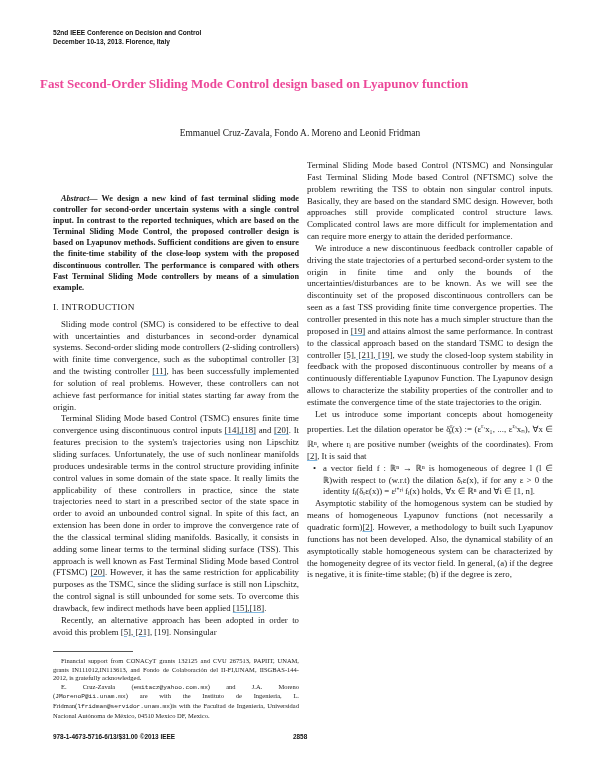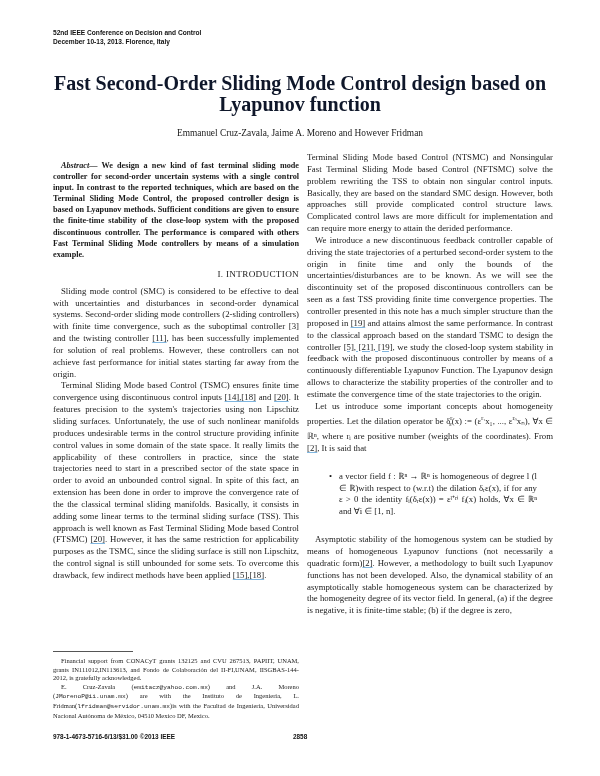--- a/index.html
+++ b/index.html
@@ -1,34 +1,34 @@
 <!DOCTYPE html>
 <html><head>
 <meta charset="utf-8">
 <style>
   html, body { margin: 0; padding: 0; background: #ffffff; }
   body { width: 600px; height: 776px; position: relative; overflow: hidden;
          font-family: "Liberation Serif", serif; color: #1a1a1a; }
   .conf { position: absolute; left: 53px; top: 28px; font-family: "Liberation Sans", sans-serif;
           font-weight: bold; font-size: 6.6px; line-height: 9px; color: #111; }
-  .title { position: absolute; left: 40px; width: 520px; top: 73px; text-align: center;
-           font-weight: bold; font-size: 20px; line-height: 21px; color: #0f172a; }
+  .title { position: absolute; left: 40px; width: 520px; top: 73px; text-align: left;
+           font-weight: bold; font-size: 13px; line-height: 21px; color: #ec4899; }
   .authors { position: absolute; left: 40px; width: 520px; top: 127px; text-align: center;
              font-size: 9.4px; line-height: 12px; }
   .col { position: absolute; top: 160px; width: 246px; font-size: 8.75px; line-height: 11.85px;
          text-align: justify; }
-  .col.left { left: 53px; }
-  .col.right { left: 307px; top: 152px; }
+  .col.left { left: 53px; margin-top: 33px; }
+  .col.right { left: 307px; top: 160px; }
   .col p { margin: 0; text-indent: 8px; }
   .abstract { font-weight: bold; font-size: 8.2px; line-height: 11.1px; text-indent: 8px; margin: 0; }
   .abstract .ab-label { font-style: italic; }
-  .sec-head { text-align: right; margin: 9px 0 5px 0; font-size: 9.2px; letter-spacing: 0.3px; }
+  .sec-head { text-align: left; margin: 9px 0 5px 0; font-size: 9.2px; letter-spacing: 0.3px; }
   .sc { font-variant: small-caps; }
   .cite { text-decoration: underline; text-decoration-color: #7fb6e0; }
-  ul.defs { margin: 16px; padding-left: 16px; list-style: none; }
+  ul.defs { margin: 0; padding-left: 16px; list-style: none; }
   ul.defs li { position: relative; padding-left: 0; }
   ul.defs li::before { content: "•"; position: absolute; left: -10px; }
   .fn-rule { position: absolute; left: 53px; top: 651px; width: 80px; border-top: 0.6px solid #555; }
   .footnotes { position: absolute; left: 53px; top: 657px; width: 246px; font-size: 6.5px;
                line-height: 8.6px; text-align: justify; }
   .footnotes p { margin: 0; text-indent: 8px; }
   .mono { font-family: "Liberation Mono", monospace; font-size: 6.2px; }
   .isbn { position: absolute; left: 53px; top: 733px; font-family: "Liberation Sans", sans-serif;
           font-weight: bold; font-size: 6.4px; color: #111; }
   .pageno { position: absolute; left: 293px; top: 733px; font-family: "Liberation Sans", sans-serif;
@@ -36,31 +36,32 @@
 </style>
 </head>
 <body>
 
 <div class="conf">
   <div>52nd IEEE Conference on Decision and Control</div>
   <div>December 10-13, 2013. Florence, Italy</div>
 </div>
 
 <div class="title">Fast Second-Order Sliding Mode Control design based on Lyapunov function</div>
-<div class="authors">Emmanuel Cruz-Zavala, Jaime A. Moreno and However Fridman</div>
+<div class="authors">Emmanuel Cruz-Zavala, Fondo A. Moreno and Leonid Fridman</div>
 
 <div class="col left">
   <p class="abstract"><span class="ab-label">Abstract</span><span>— </span><span>We design a new kind of fast terminal sliding mode controller for second-order uncertain systems with a single control input. In contrast to the reported techniques, which are based on the Terminal Sliding Mode Control, the proposed controller design is based on Lyapunov methods. Sufficient conditions are given to ensure the finite-time stability of the close-loop system with the proposed discontinuous controller. The performance is compared with others Fast Terminal Sliding Mode controllers by means of a simulation example.</span></p>
 
   <div class="sec-head">I. INTRODUCTION</div>
 
   <p><span>Sliding mode control (SMC) is considered to be effective to deal with uncertainties and disturbances in second-order dynamical systems. Second-order sliding mode controllers (2-sliding controllers) with finite time convergence, such as the suboptimal controller [3] and the twisting controller </span><span class="cite">[11]</span><span>, has been successfully implemented for solution of real problems. However, these controllers can not achieve fast performance for initial states starting far away from the origin.</span></p>
 
   <p><span>Terminal Sliding Mode based Control (TSMC) ensures finite time convergence using discontinuous control inputs </span><span class="cite">[14],[18]</span><span> and </span><span class="cite">[20]</span><span>. It features precision to the system's trajectories using non Lipschitz sliding surfaces. Unfortunately, the use of such nonlinear manifolds produces undesirable terms in the control structure providing infinite control values in some domain of the state space. It really limits the applicability of these controllers in practice, since the state trajectories need to start in a prescribed sector of the state space in order to avoid an unbounded control signal. In spite of this fact, an extension has been done in order to improve the convergence rate of the the classical terminal sliding manifolds. Basically, it consists in adding some linear terms to the terminal sliding surface (TSS). This approach is well known as Fast Terminal Sliding Mode based Control (FTSMC) </span><span class="cite">[20]</span><span>. However, it has the same restriction for applicability purposes as the TSMC, since the sliding surface is still non Lipschitz, the control signal is still unbounded for some sets. To overcome this drawback, few indirect methods have been applied </span><span class="cite">[15],[18]</span><span>.</span></p>
 
+  <p><span>Recently, an alternative approach has been adopted in order to avoid this problem </span><span class="cite">[5], [21]</span><span id="p3b-left">, [19]. Nonsingular</span></p>
 </div>
 
 <div class="fn-rule"></div>
 <div class="footnotes">
   <p>Financial support from CONACyT grants 132125 and CVU 267513, PAPIIT, UNAM, grants IN111012,IN113613, and Fondo de Colaboración del II-FI,UNAM, IISGBAS-144-2012, is gratefully acknowledged.</p>
   <p><span>E. Cruz-Zavala (</span><span class="mono">emitacz@yahoo.com.mx</span><span>) and J.A. Moreno (</span><span class="mono">JMorenoP@ii.unam.mx</span><span>) are with the Instituto de Ingeniería, L. Fridman(</span><span class="mono">lfridman@servidor.unam.mx</span><span>)is with the Facultad de Ingeniería, Universidad Nacional Autónoma de México, 04510 Mexico DF, Mexico.</span></p>
 </div>
 
 <div class="isbn">978-1-4673-5716-6/13/$31.00 ©2013 IEEE</div>
 <div class="pageno">2858</div>

